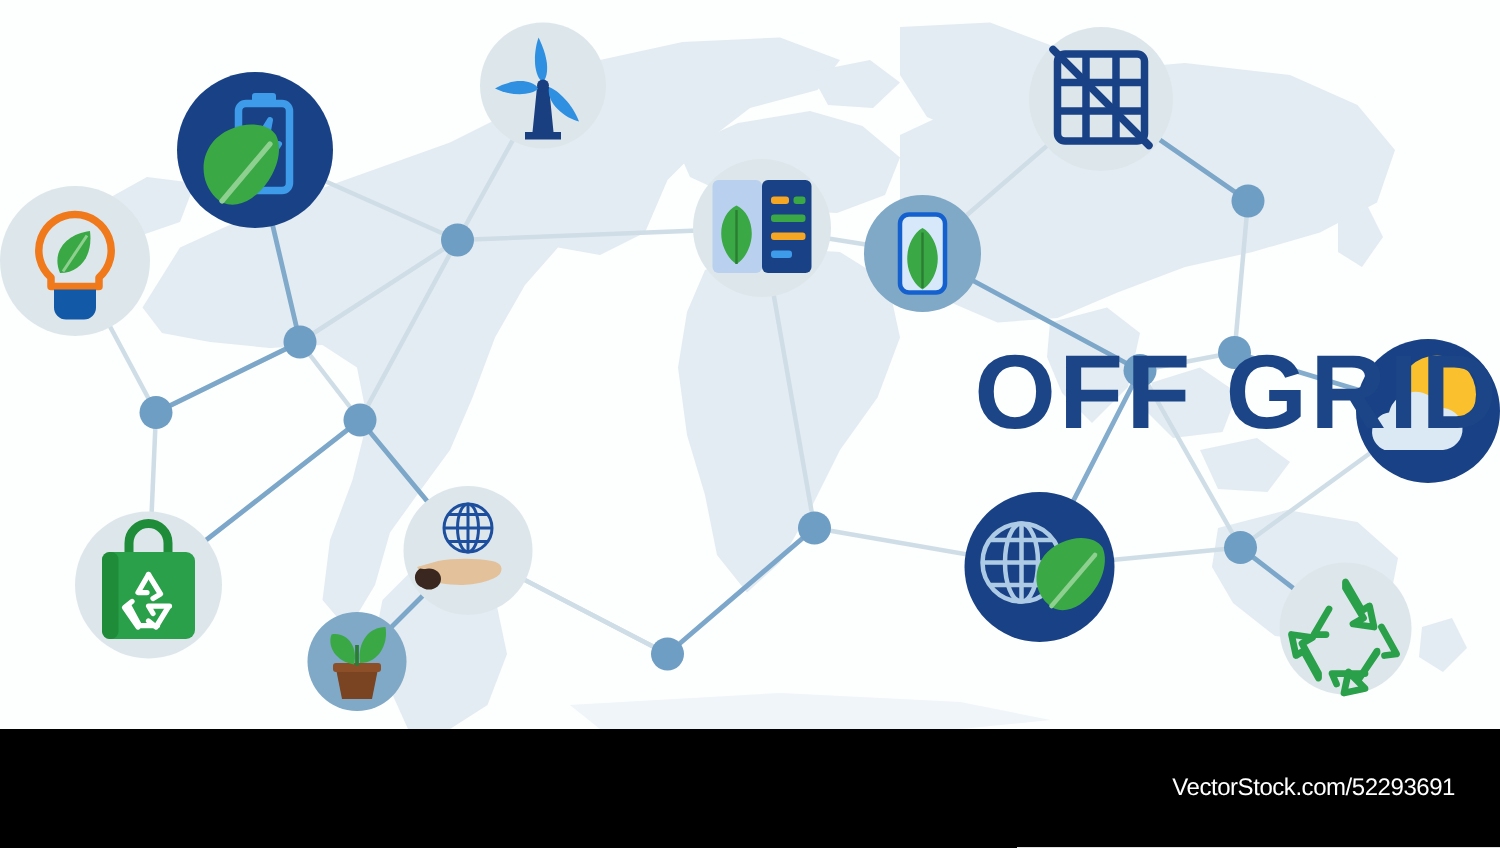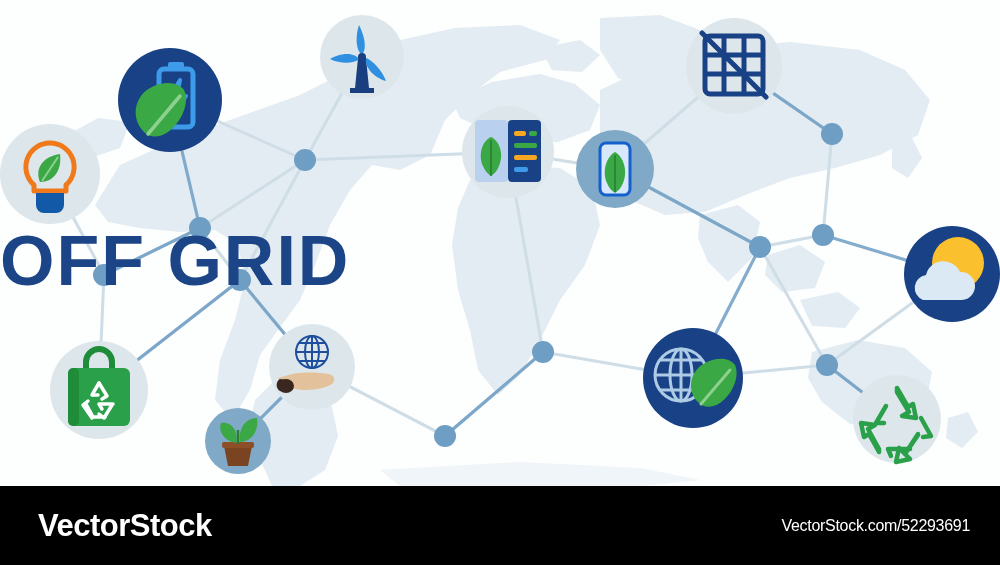--- a/index.html
+++ b/index.html
@@ -26,21 +26,21 @@
     position: absolute;
     left: 0; top: 0;
     width: 1000px;
     height: 486px;
   }
   #title {
     position: absolute;
     left: 0;
     top: 226px;
     width: 1000px;
-    text-align: left;
+    text-align: right;
     font-family: "Liberation Sans", sans-serif;
     font-weight: bold;
     font-size: 70px;
     letter-spacing: 2px;
     color: #1c4587;
     line-height: 1;
     user-select: none;
   }
   #watermark {
     position: absolute;
@@ -305,17 +305,16 @@
         </g>
       </g>
 
     </svg>
 
     <div id="title">OFF GRID</div>
 
   </div>
 
   <div id="watermark">
-    <div id="wm-brand">VectorStock</div>
     <div id="wm-url">VectorStock.com/52293691</div>
   </div>
 
 </div>
 
 </body></html>

